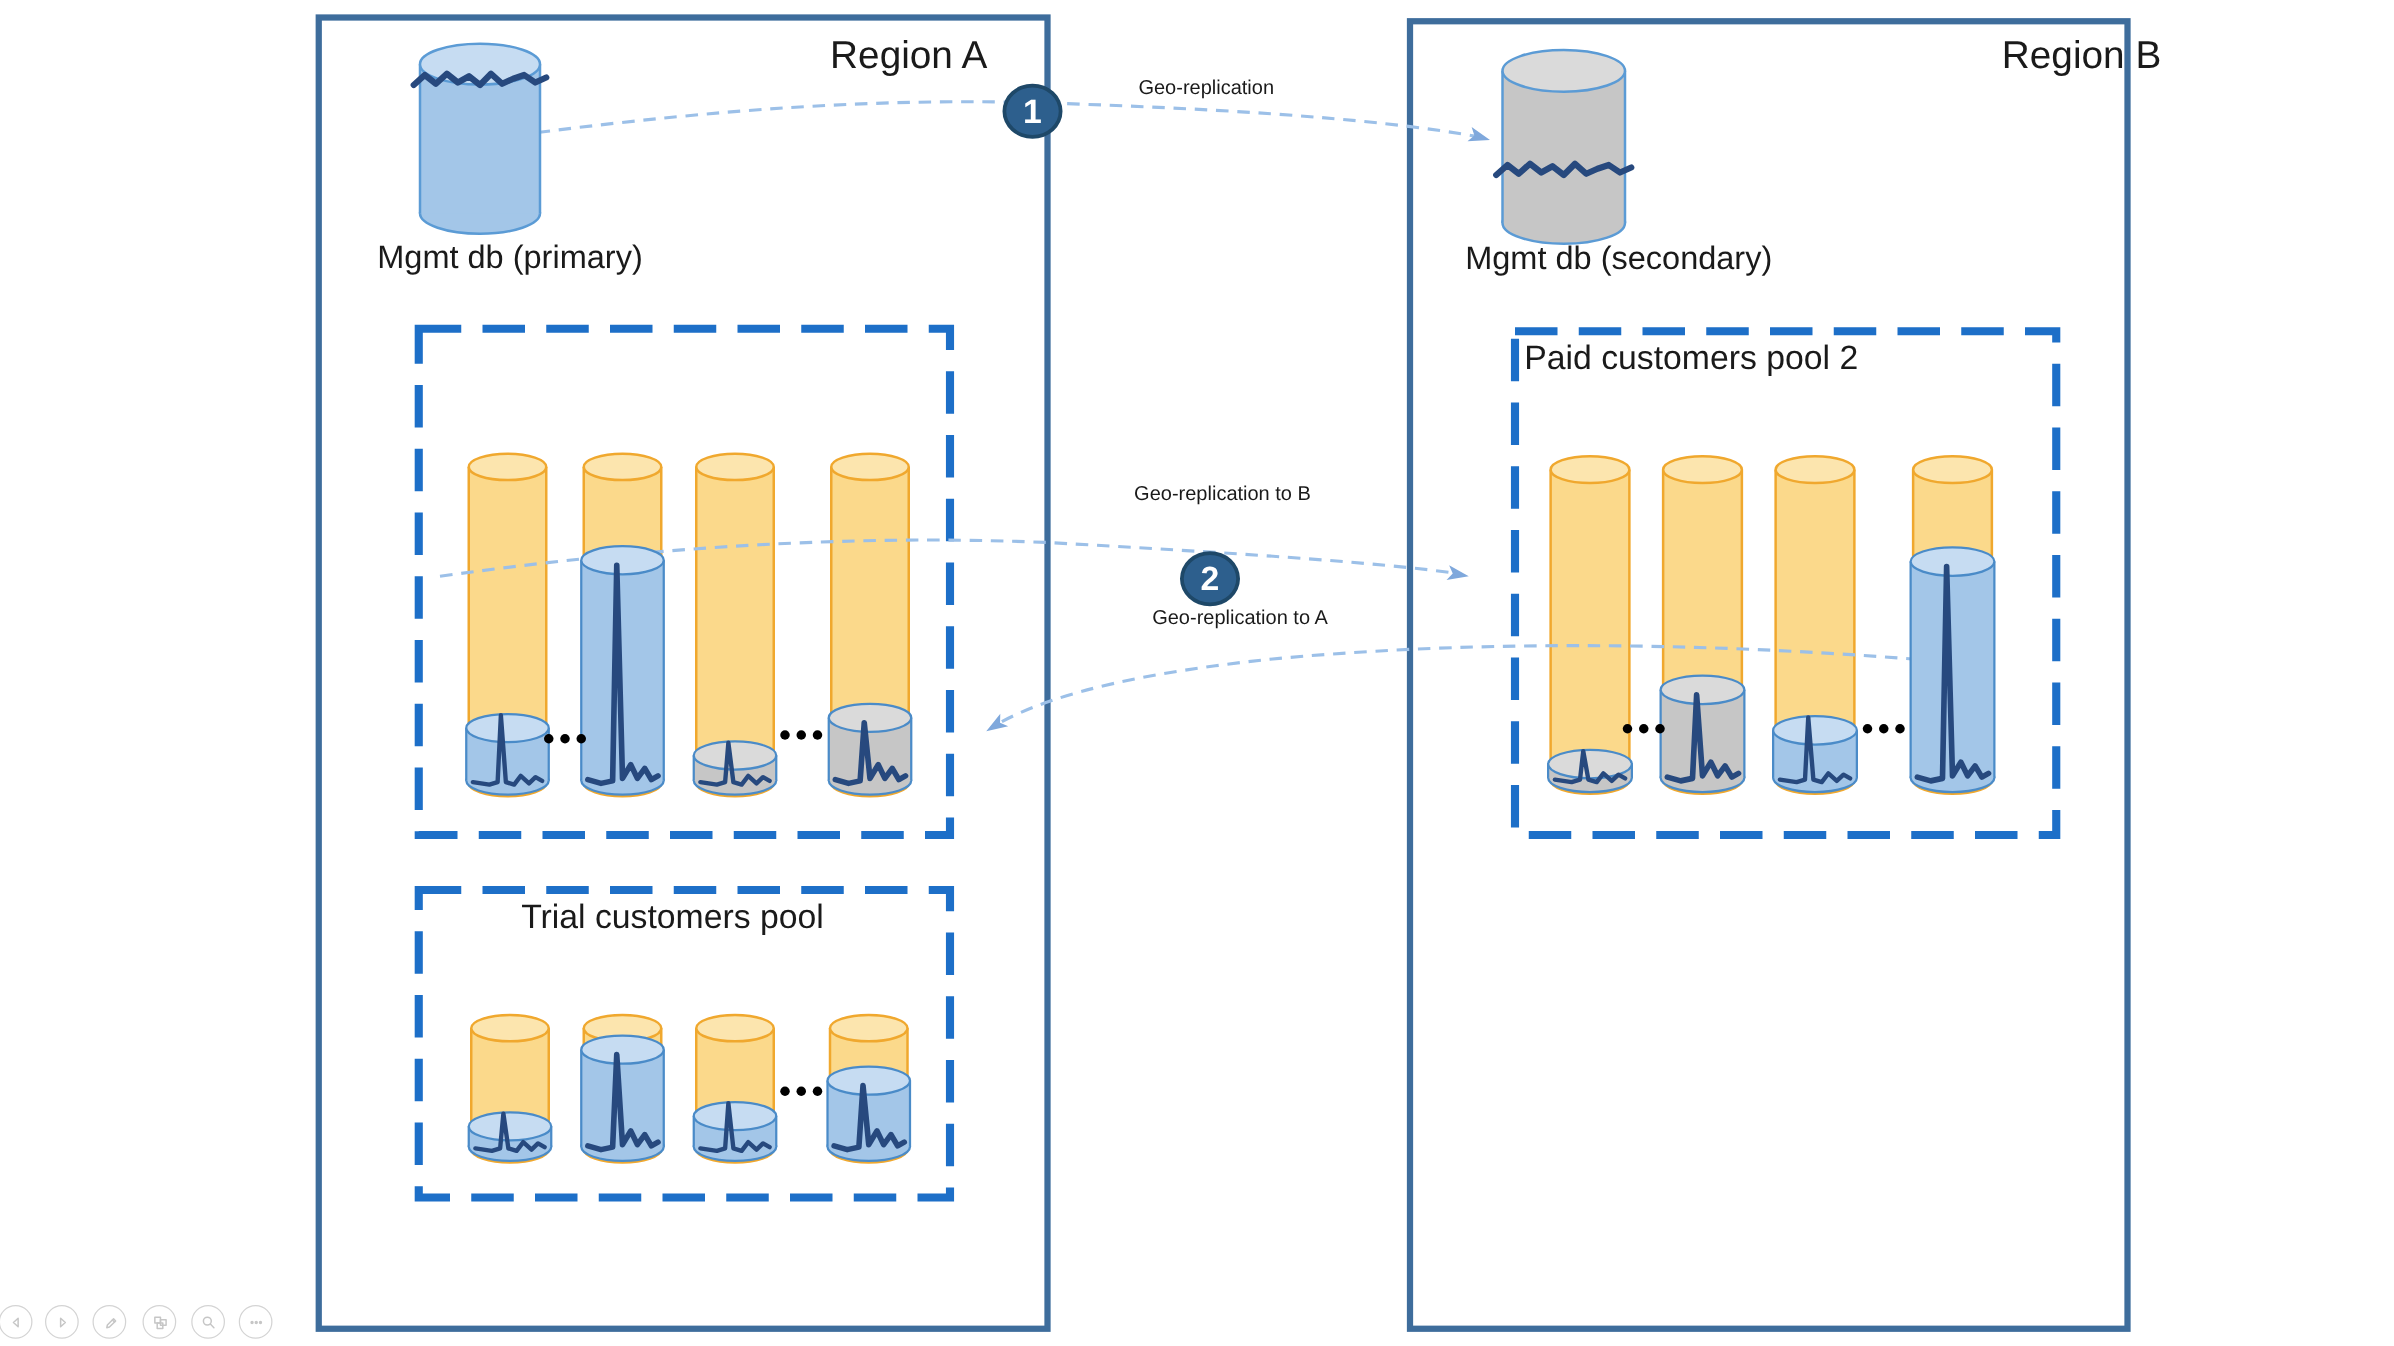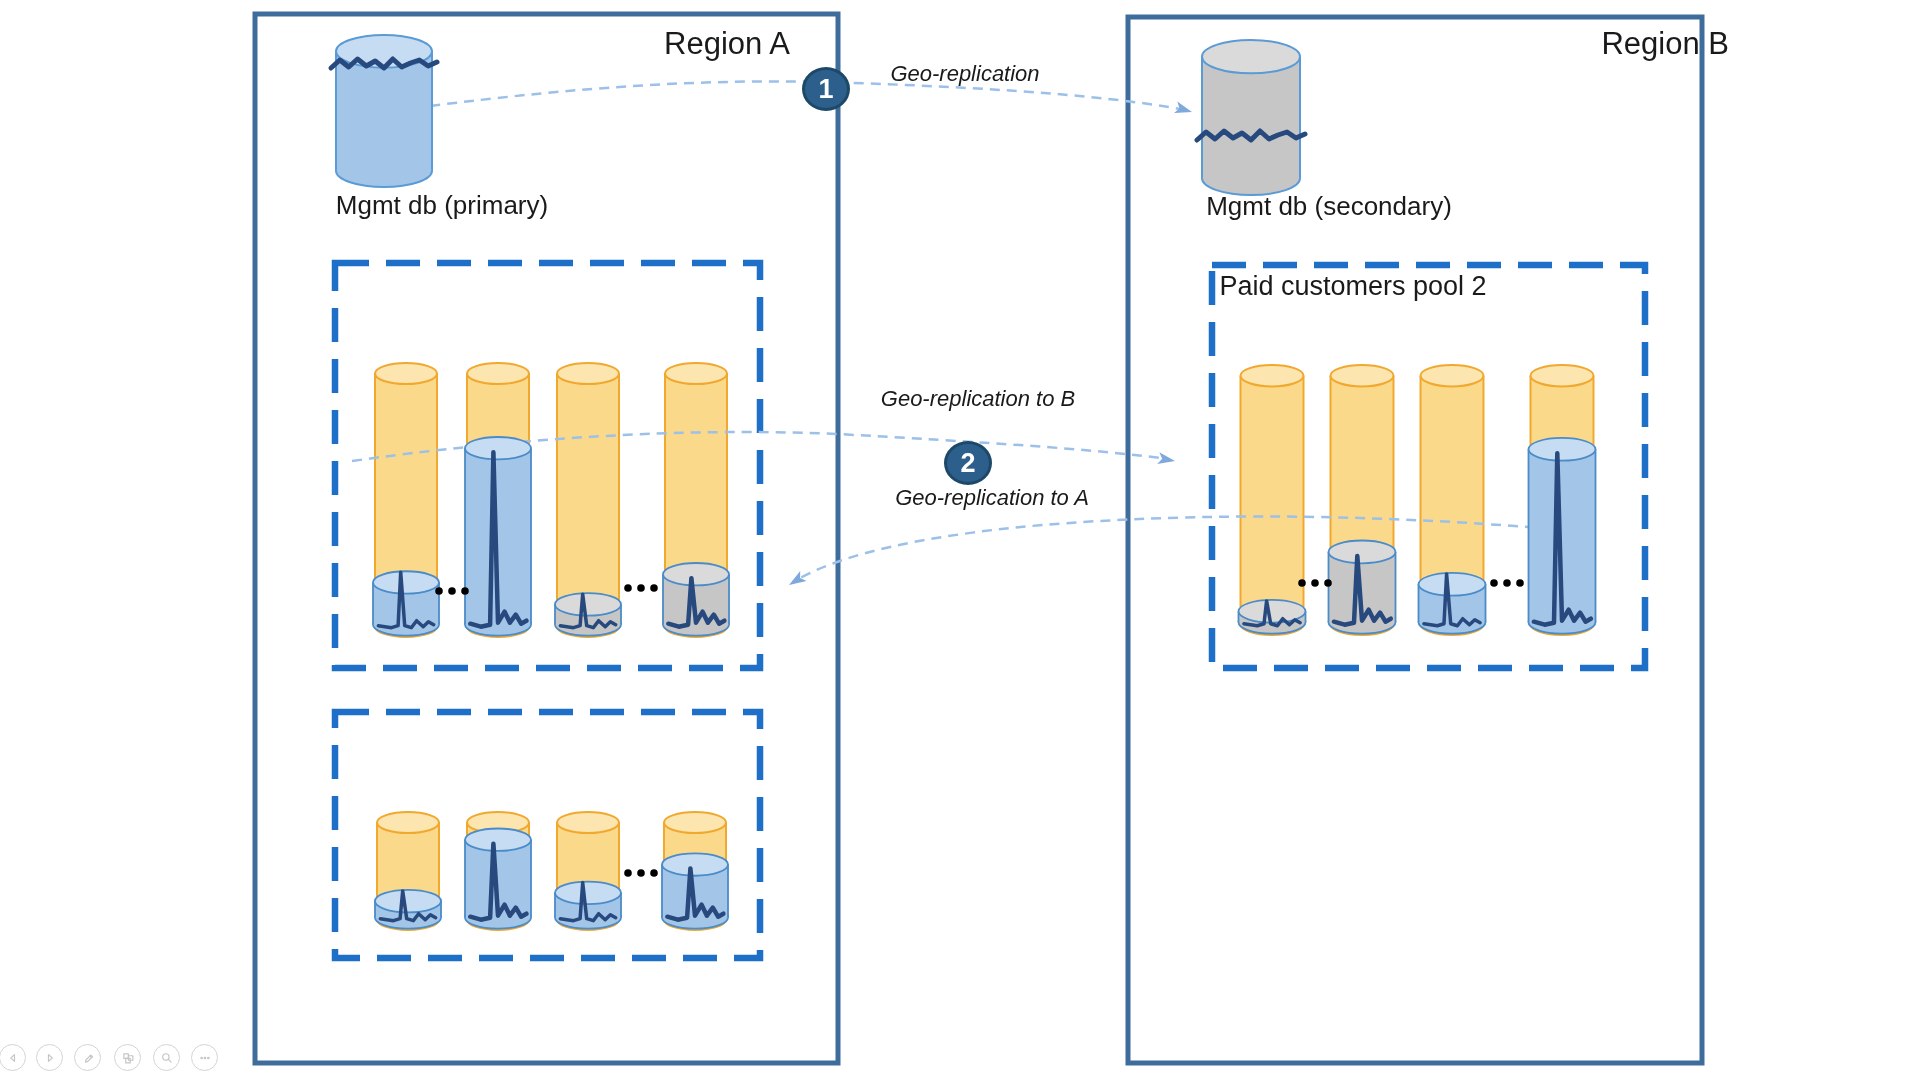--- a/index.html
+++ b/index.html
@@ -2,22 +2,22 @@
 <html><head>
 <meta charset="utf-8">
 <style>
   html,body{margin:0;padding:0;background:#fff;width:1915px;height:1077px;overflow:hidden;
     font-family:"Liberation Sans",sans-serif;}
   .stage{position:relative;width:1847px;height:1077px;background:#fff;border-radius:20px;}
   #diagram{position:absolute;left:0;top:0;}
   .label{position:absolute;color:#1a1a1a;text-align:center;white-space:nowrap;line-height:1.1;}
   .t-region{font-size:31px;}
   .t-pool{font-size:27px;}
-  .t-db{font-size:26px;margin-left:34px;}
-  .t-flow{font-size:22px;font-style:italic;}
+  .t-db{font-size:26px;}
+  .t-flow{font-size:16px;}
   .badge{position:absolute;width:48px;height:44px;border-radius:50%;
     background:#2D5F8D;border:3px solid #1E4868;color:#fff;font-weight:bold;font-size:27px;
     display:flex;align-items:center;justify-content:center;box-sizing:border-box;z-index:5;}
   .ctrl{position:absolute;width:27px;height:27px;border-radius:50%;border:1.5px solid #D4D4D4;
     background:#fff;display:flex;align-items:center;justify-content:center;box-sizing:border-box;
     padding:0;cursor:pointer;}
   .ctrl svg{stroke:#C6C6C6;fill:none;stroke-width:1.6;stroke-linecap:round;stroke-linejoin:round;}
 </style>
 </head>
 <body>
@@ -196,20 +196,21 @@
       <path d="M 0 0 L -17 -6 L -13 0 L -17 6 Z" transform="translate(1175 461) rotate(10)" fill="#7FA8DC"></path>
       <path d="M 0 0 L -17 -6 L -13 0 L -17 6 Z" transform="translate(789 585) rotate(148)" fill="#7FA8DC"></path>
     </svg>
 
   <div class="label t-region" style="left:602px;top:27px;width:250px;">Region A</div>
   <div class="label t-region" style="left:1479px;top:27px;width:250px;text-align:right;">Region B</div>
 
   <div class="label t-db" style="left:258px;top:191px;width:300px;">Mgmt db (primary)</div>
   <div class="label t-db" style="left:1145px;top:192px;width:300px;">Mgmt db (secondary)</div>
 
+  <div class="label t-pool" style="left:388px;top:719px;width:300px;">Trial customers pool</div>
   <div class="label t-pool" style="left:1203px;top:272px;width:300px;">Paid customers pool 2</div>
 
   <div class="label t-flow" style="left:860px;top:62px;width:210px;">Geo-replication</div>
   <div class="label t-flow" style="left:845px;top:387px;width:266px;">Geo-replication to B</div>
   <div class="label t-flow" style="left:859px;top:486px;width:266px;">Geo-replication to A</div>
 
   <div class="badge" style="left:802px;top:67px;">1</div>
   <div class="badge" style="left:944px;top:441px;">2</div>
 
   <button class="ctrl" style="left:-1px;top:1044px;">

